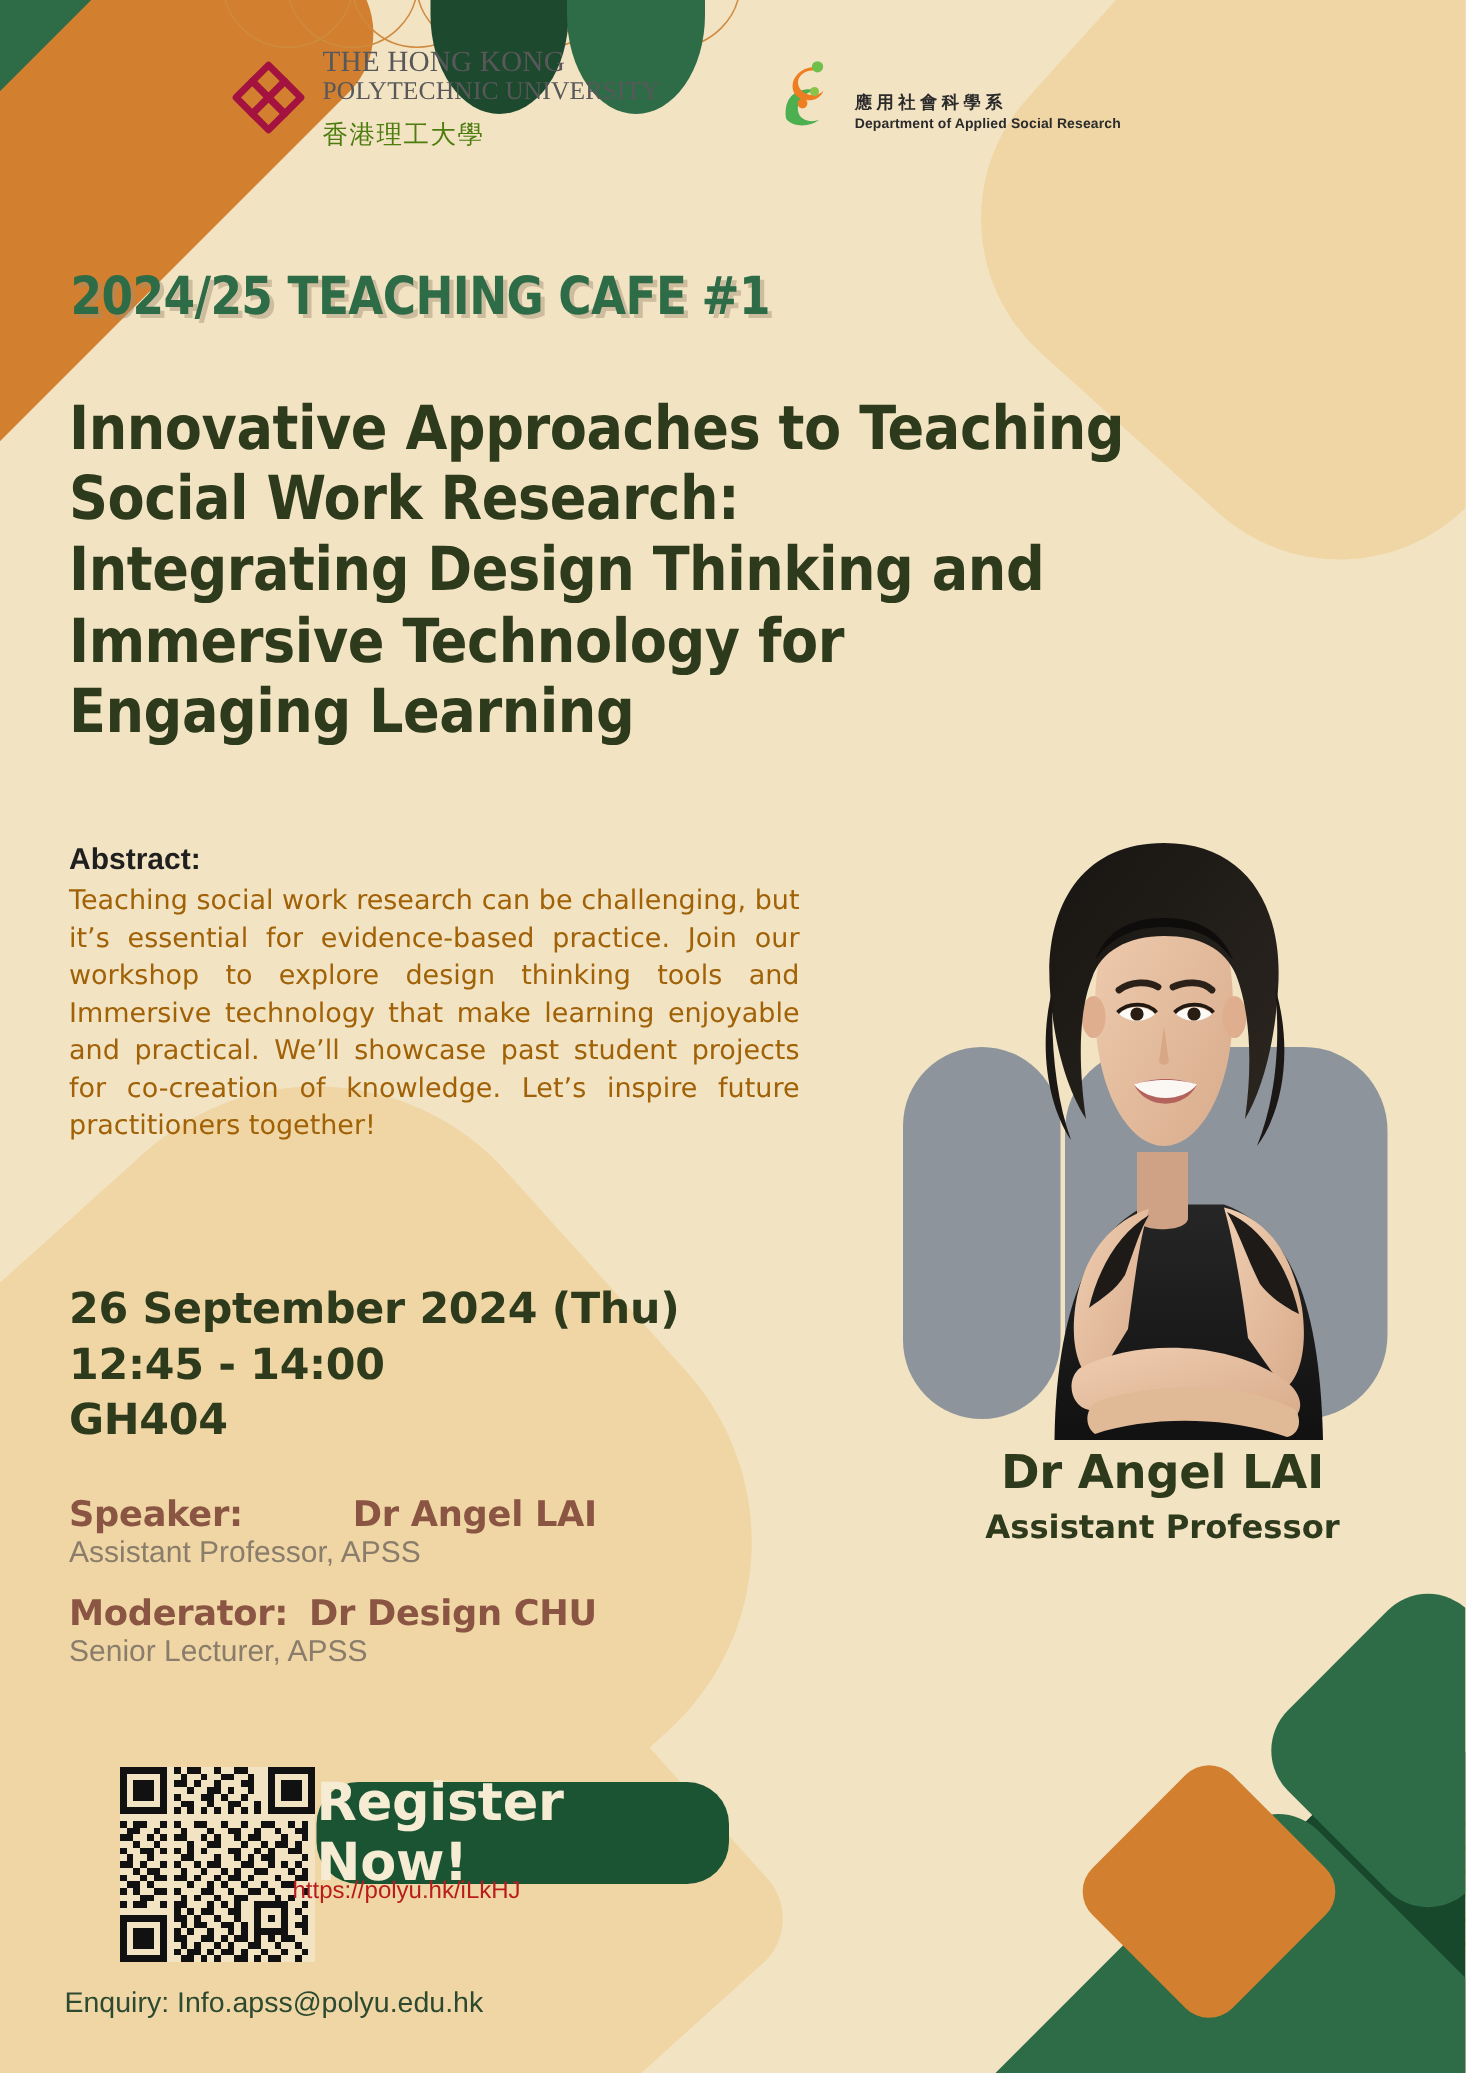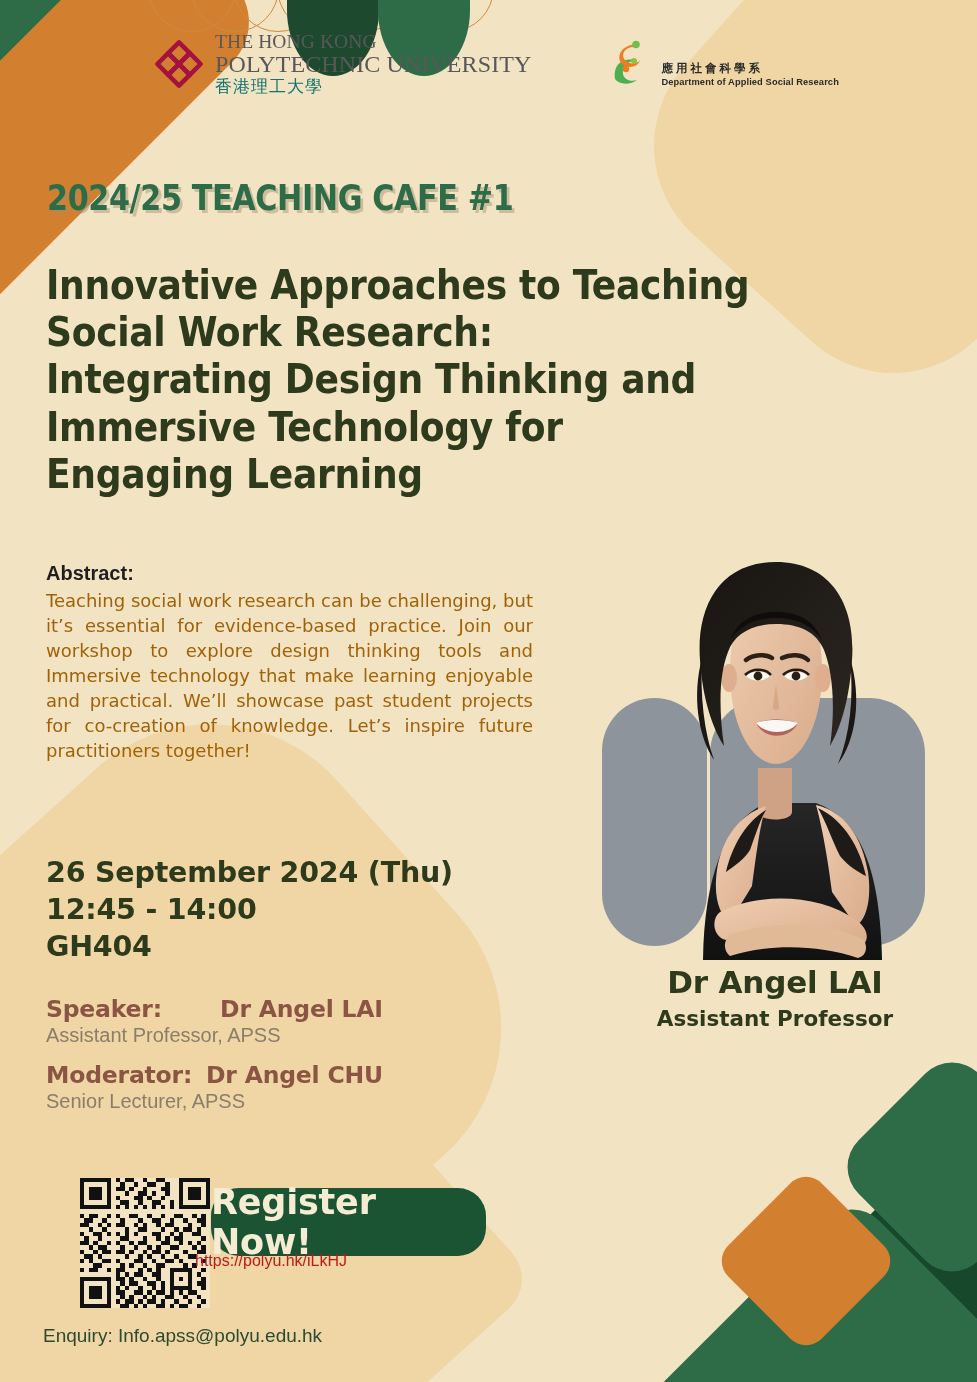--- a/index.html
+++ b/index.html
@@ -67,22 +67,22 @@
   
   .content{position:absolute;inset:0;}
 
   
   .logos{position:absolute;left:152px;top:32px;display:flex;align-items:flex-start;gap:74px;}
   .polyu{display:flex;align-items:center;gap:9px;}
   .polyu-mark{width:54px;height:56px;flex:0 0 auto;}
   .polyu-txt{display:flex;flex-direction:column;line-height:1.03;}
   .polyu-l1,.polyu-l2{font-family:"Liberation Serif",serif;color:#58585a;letter-spacing:.1px;}
   .polyu-l1{font-size:19.5px;}
-  .polyu-l2{font-size:24px;}
-  .polyu-cn{font-family:Liberation Serif, serif;font-size:17px;color:#0f766e;letter-spacing:1px;margin-top:1px;}
+  .polyu-l2{font-size:17px;}
+  .polyu-cn{font-family:Liberation Serif, serif;font-size:17px;color:#4d7c0f;letter-spacing:1px;margin-top:11px;}
 
   .apss{display:flex;align-items:flex-end;gap:6px;padding-top:4px;}
   .apss-mark{width:50px;height:54px;flex:0 0 auto;}
   .apss-txt{display:flex;flex-direction:column;line-height:1.15;padding-bottom:2px;}
   .apss-cn{font-family:"DejaVu Sans",sans-serif;font-size:11.5px;color:#2b2b2b;letter-spacing:3px;font-weight:700;}
   .apss-en{font-family:"Liberation Sans",sans-serif;font-size:9.3px;color:#2b2b2b;font-weight:700;letter-spacing:.1px;margin-top:2px;}
 
   
   .kicker{
     position:absolute;left:47px;top:178px;
@@ -263,21 +263,21 @@
 
     <div class="people">
       <div class="prow">
         <span class="plabel w">Speaker:</span>
         <span class="pname">Dr Angel LAI</span>
       </div>
       <div class="ptitle">Assistant Professor, APSS</div>
       <div class="gap"></div>
       <div class="prow">
         <span class="plabel w">Moderator:</span>
-        <span class="pname">Dr Angel CHU</span>
+        <span class="pname">Dr Design CHU</span>
       </div>
       <div class="ptitle">Senior Lecturer, APSS</div>
     </div>
 
     <div class="qr">
       <svg width="130" height="130" viewBox="0 0 29 29" shape-rendering="crispEdges">
         <rect width="29" height="29" fill="#f2e3c3"></rect>
         <g fill="#111111">
 
           <rect x="0" y="0" width="7" height="1"></rect>

